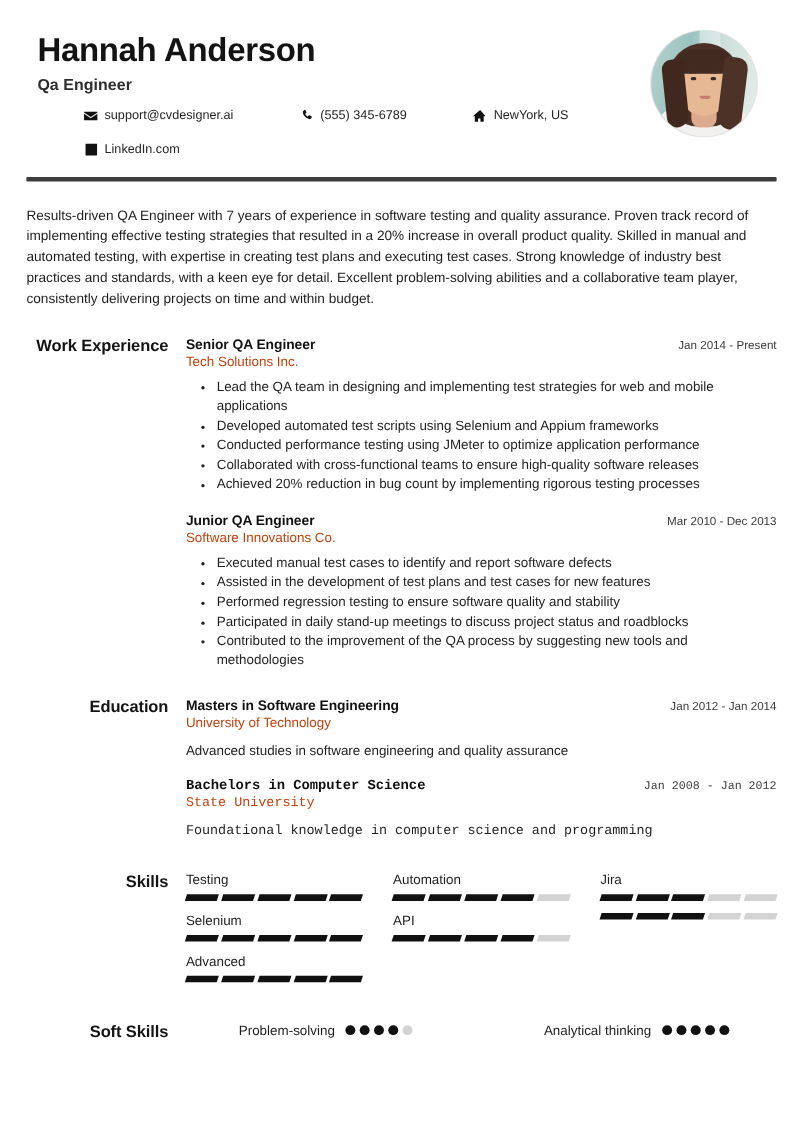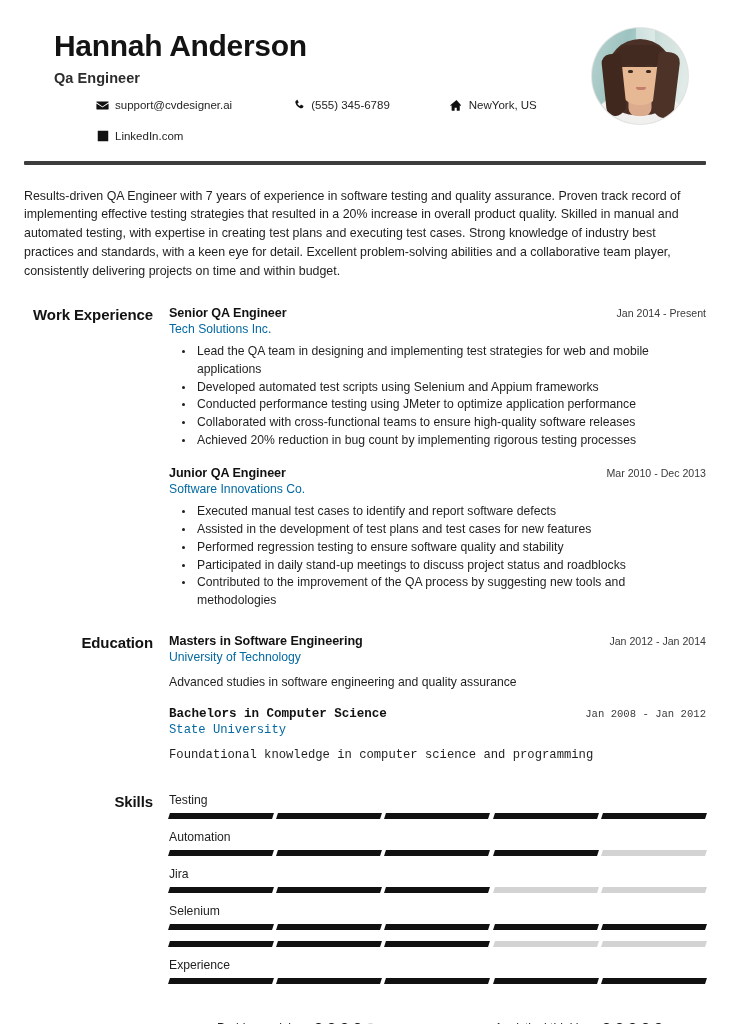--- a/index.html
+++ b/index.html
@@ -26,21 +26,20 @@
 
   
   .header {
     display: flex;
     align-items: flex-start;
     justify-content: space-between;
     padding: 26px 34px 0 34px;
   }
   .header-left {
     padding-top: 4px;
-    margin-left: 20px;
   }
   .full-name {
     font-size: 30px;
     font-weight: 700;
     letter-spacing: -0.3px;
     line-height: 1.05;
     color: #131313;
     margin: 0;
   }
   .job-title {
@@ -206,21 +205,21 @@
     letter-spacing: -0.05px;
   }
   .entry-date {
     font-size: 10.6px;
     color: #3a3a3a;
     white-space: nowrap;
     flex: none;
   }
   .entry-org {
     font-size: 12.2px;
-    color: #0369a1;
+    color: #c2410c;
     margin-top: 2px;
   }
   .entry-desc {
     font-size: 12.2px;
     color: #1f1f1f;
     margin-top: 10px;
     line-height: 1.45;
   }
   ul.bullets {
     margin: 7px 0 0 0;
@@ -232,21 +231,21 @@
     line-height: 1.45;
     color: #1f1f1f;
     margin: 0;
     padding-left: 2px;
   }
   ul.bullets li::marker { font-size: 10px; }
 
   
   .skills-grid {
     display: grid;
-    grid-template-columns: 1fr;
+    grid-template-columns: 1fr 1fr 1fr;
     column-gap: 28px;
     row-gap: 0;
   }
   .skill-cell { padding-bottom: 11px; }
   .skill-name {
     font-size: 12.2px;
     color: #1f1f1f;
     margin-bottom: 6px;
   }
   .bar {
@@ -468,30 +467,40 @@
               <div class="skill-name">Selenium</div>
               <div class="bar">
                 <div class="seg on"></div>
                 <div class="seg on"></div>
                 <div class="seg on"></div>
                 <div class="seg on"></div>
                 <div class="seg on"></div>
               </div>
             </div>
             <div class="skill-cell">
+              <div class="skill-name">API</div>
+              <div class="bar">
+                <div class="seg on"></div>
+                <div class="seg on"></div>
+                <div class="seg on"></div>
+                <div class="seg on"></div>
+                <div class="seg"></div>
+              </div>
+            </div>
+            <div class="skill-cell">
               <div class="bar">
                 <div class="seg on"></div>
                 <div class="seg on"></div>
                 <div class="seg on"></div>
                 <div class="seg"></div>
                 <div class="seg"></div>
               </div>
             </div>
             <div class="skill-cell">
-              <div class="skill-name">Experience</div>
+              <div class="skill-name">Advanced</div>
               <div class="bar">
                 <div class="seg on"></div>
                 <div class="seg on"></div>
                 <div class="seg on"></div>
                 <div class="seg on"></div>
                 <div class="seg on"></div>
               </div>
             </div>
           </div>
       </div>

